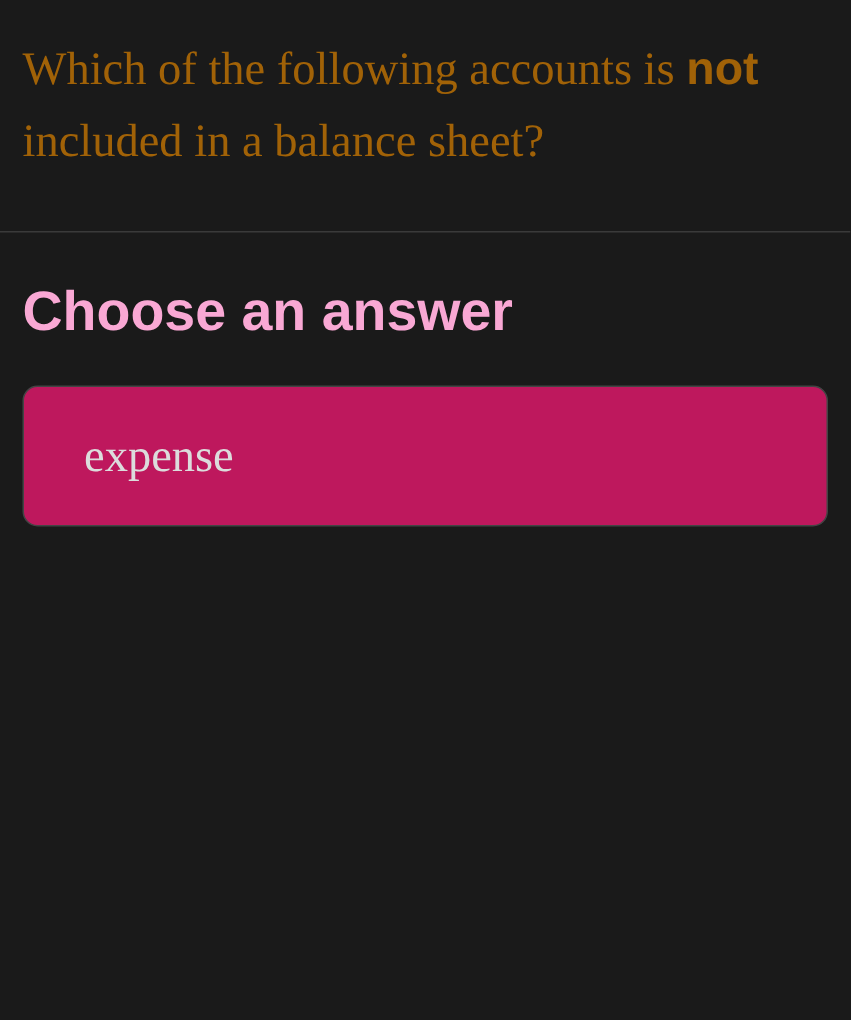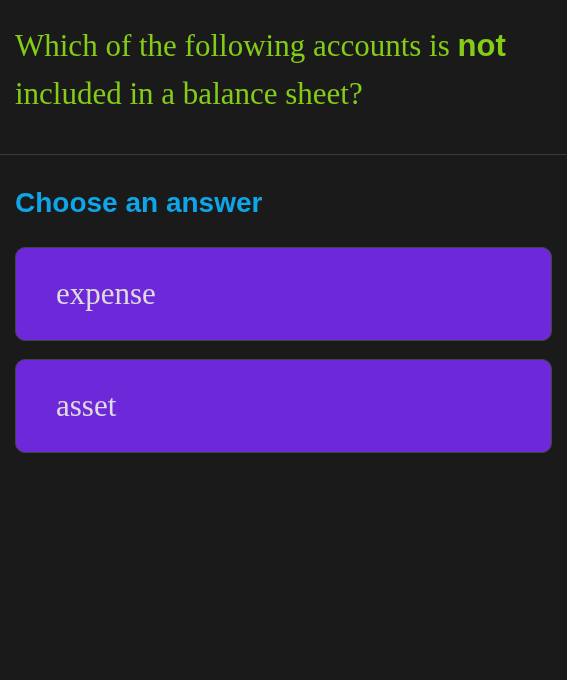--- a/index.html
+++ b/index.html
@@ -14,44 +14,44 @@
       width: 567px;
       height: 680px;
       overflow: hidden;
     }
     .question-section {
       padding: 22px 15px 36px 15px;
     }
     .question-text {
       font-size: 31px;
       line-height: 1.55;
-      color: #84cc16;
+      color: #a16207;
       font-weight: 400;
     }
     .question-text .emphasis {
       font-weight: 700;
       font-family: -apple-system, BlinkMacSystemFont, 'Segoe UI', sans-serif;
     }
     .divider {
       border: none;
       border-top: 1px solid #3a3a3a;
       margin: 0;
     }
     .answer-section {
       padding: 32px 15px 0 15px;
     }
     .prompt-label {
-      font-size: 28px;
+      font-size: 37px;
       font-weight: 700;
-      color: #0ea5e9;
+      color: #f9a8d4;
       font-family: -apple-system, BlinkMacSystemFont, 'Segoe UI', Arial, sans-serif;
       margin-bottom: 28px;
     }
     .answer-option {
-      background-color: #6d28d9;
+      background-color: #be185d;
       border: 1px solid #444;
       border-radius: 10px;
       padding: 28px 40px;
       margin-bottom: 18px;
       cursor: pointer;
       font-size: 31px;
       color: #dcdcdc;
       font-family: Georgia, 'Times New Roman', serif;
     }
   </style>
@@ -66,18 +66,15 @@
 
 <hr class="divider">
 
 <div class="answer-section">
   <div class="prompt-label">Choose an answer</div>
 
   <div class="answer-option">
     <span>expense</span>
   </div>
 
-  <div class="answer-option">
-    <span>asset</span>
-  </div>
 
 
 </div>
 
 </body></html>

